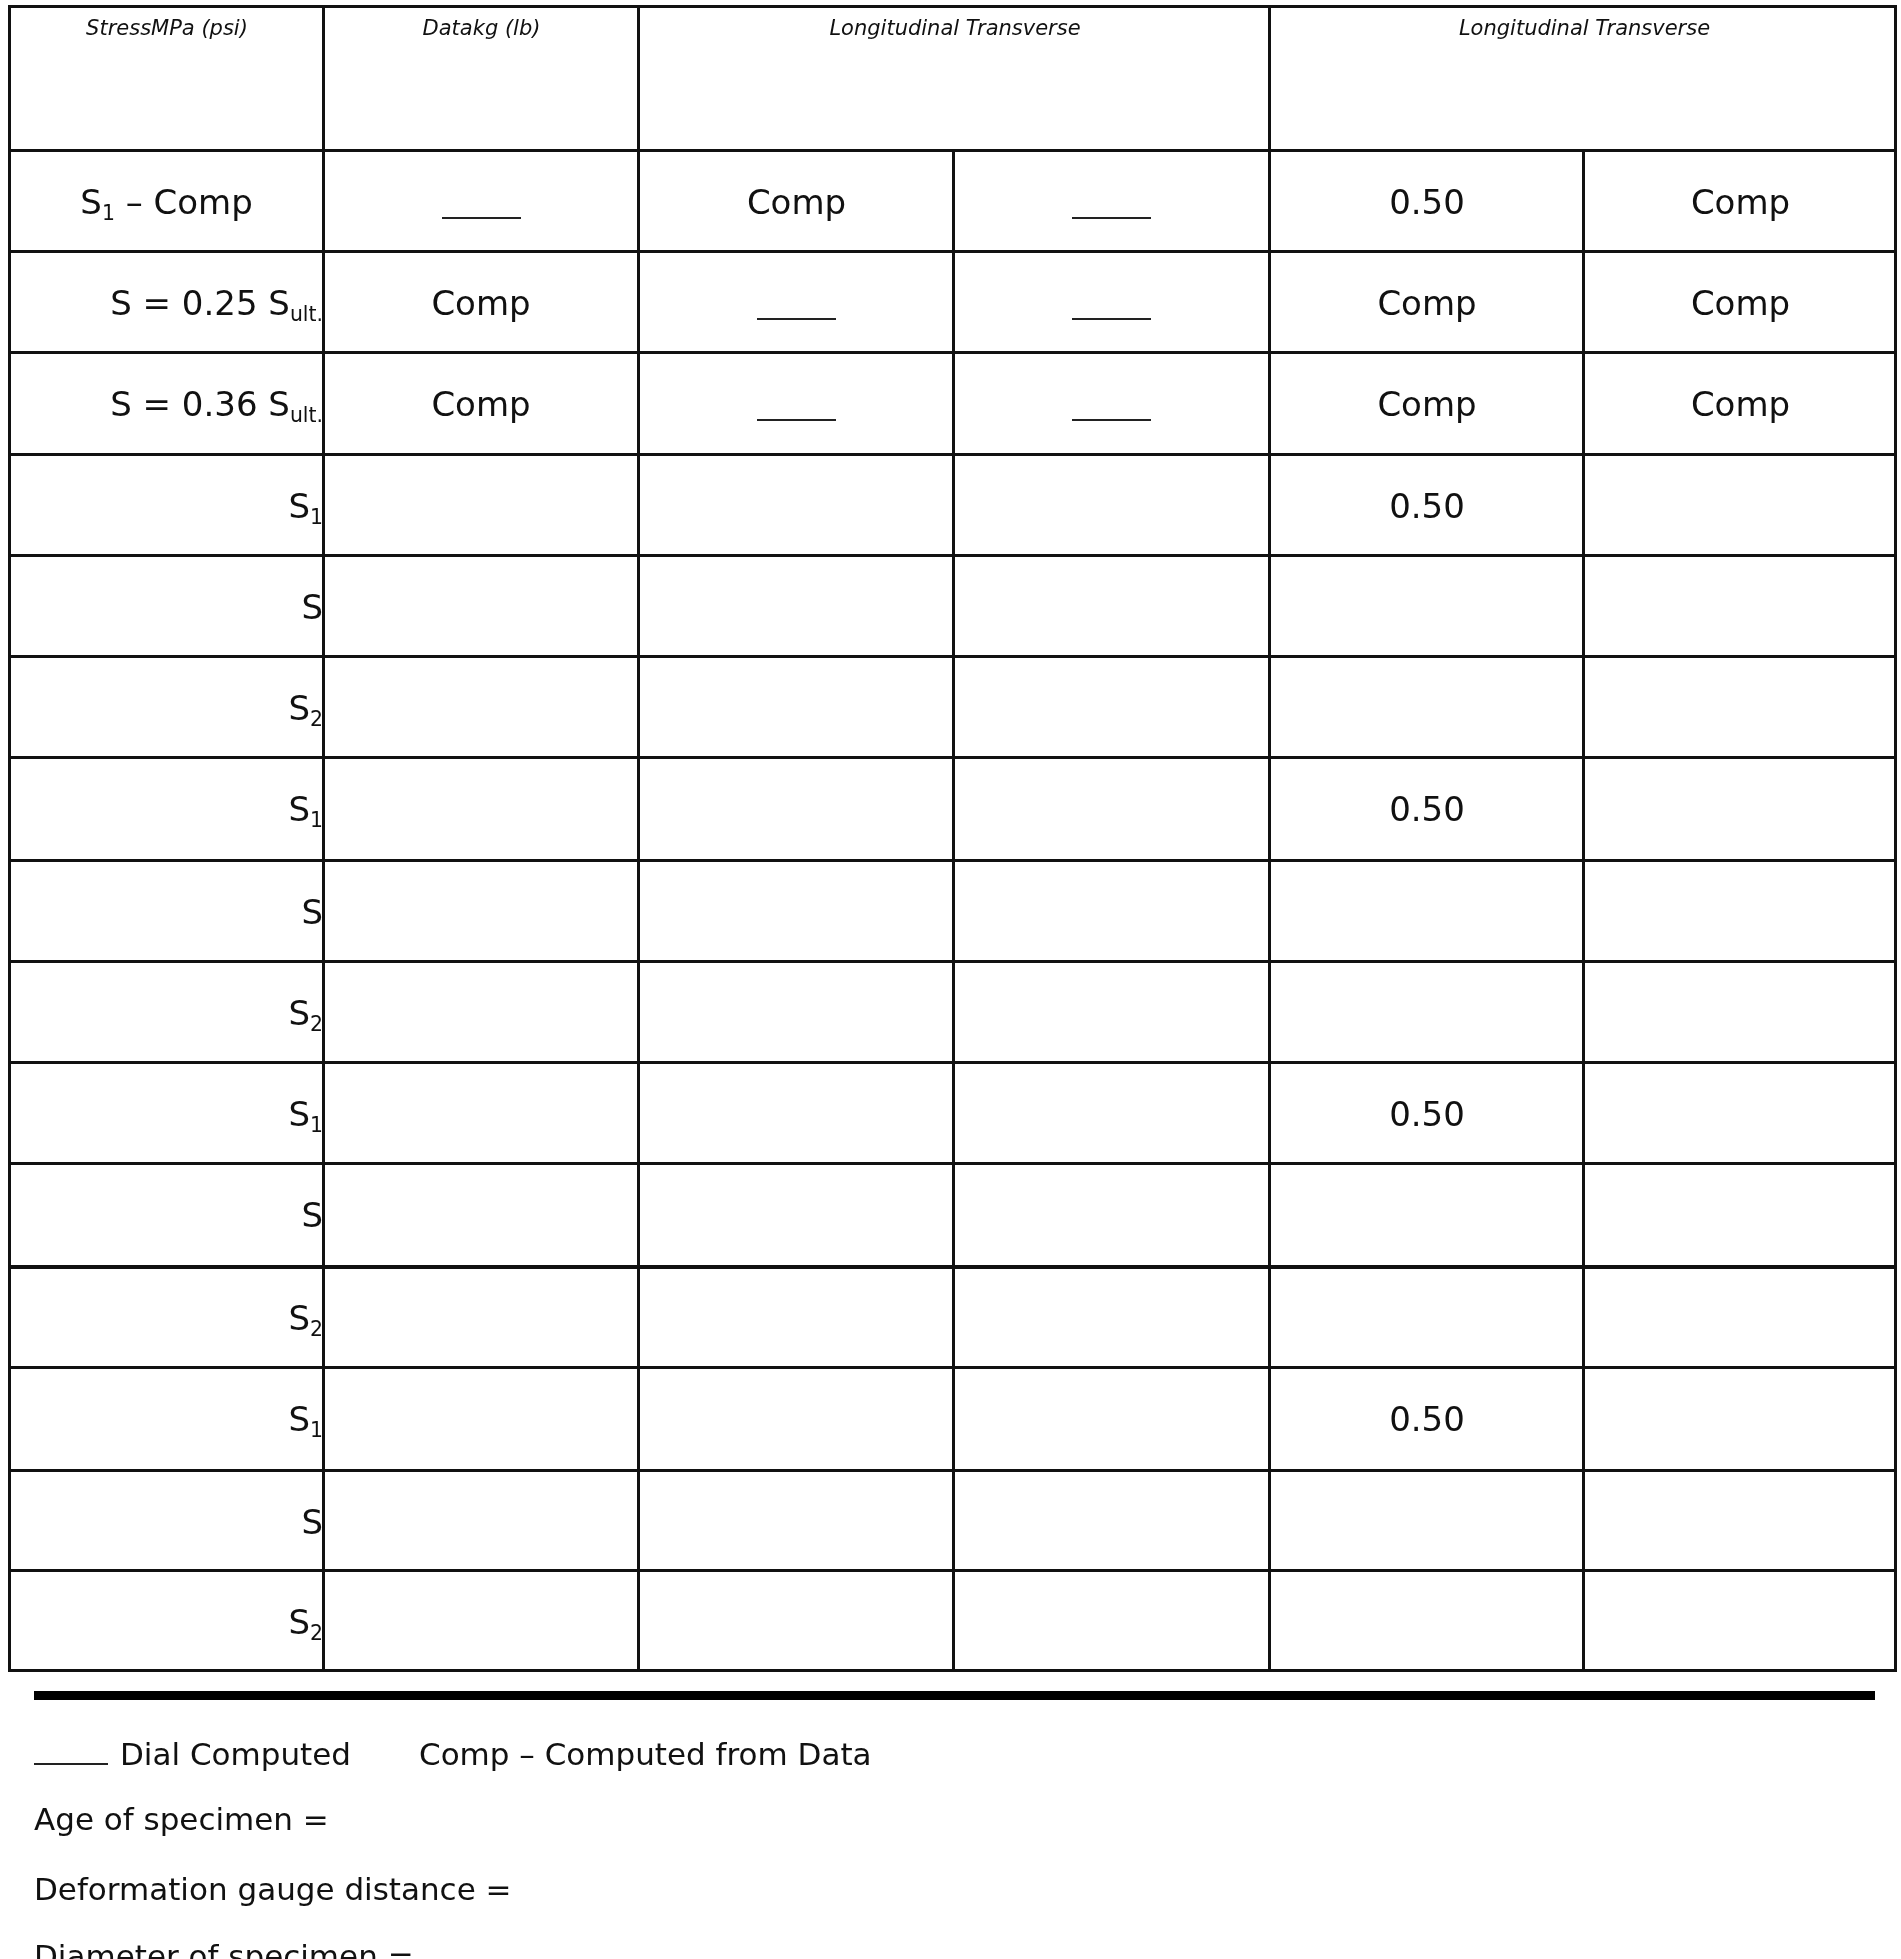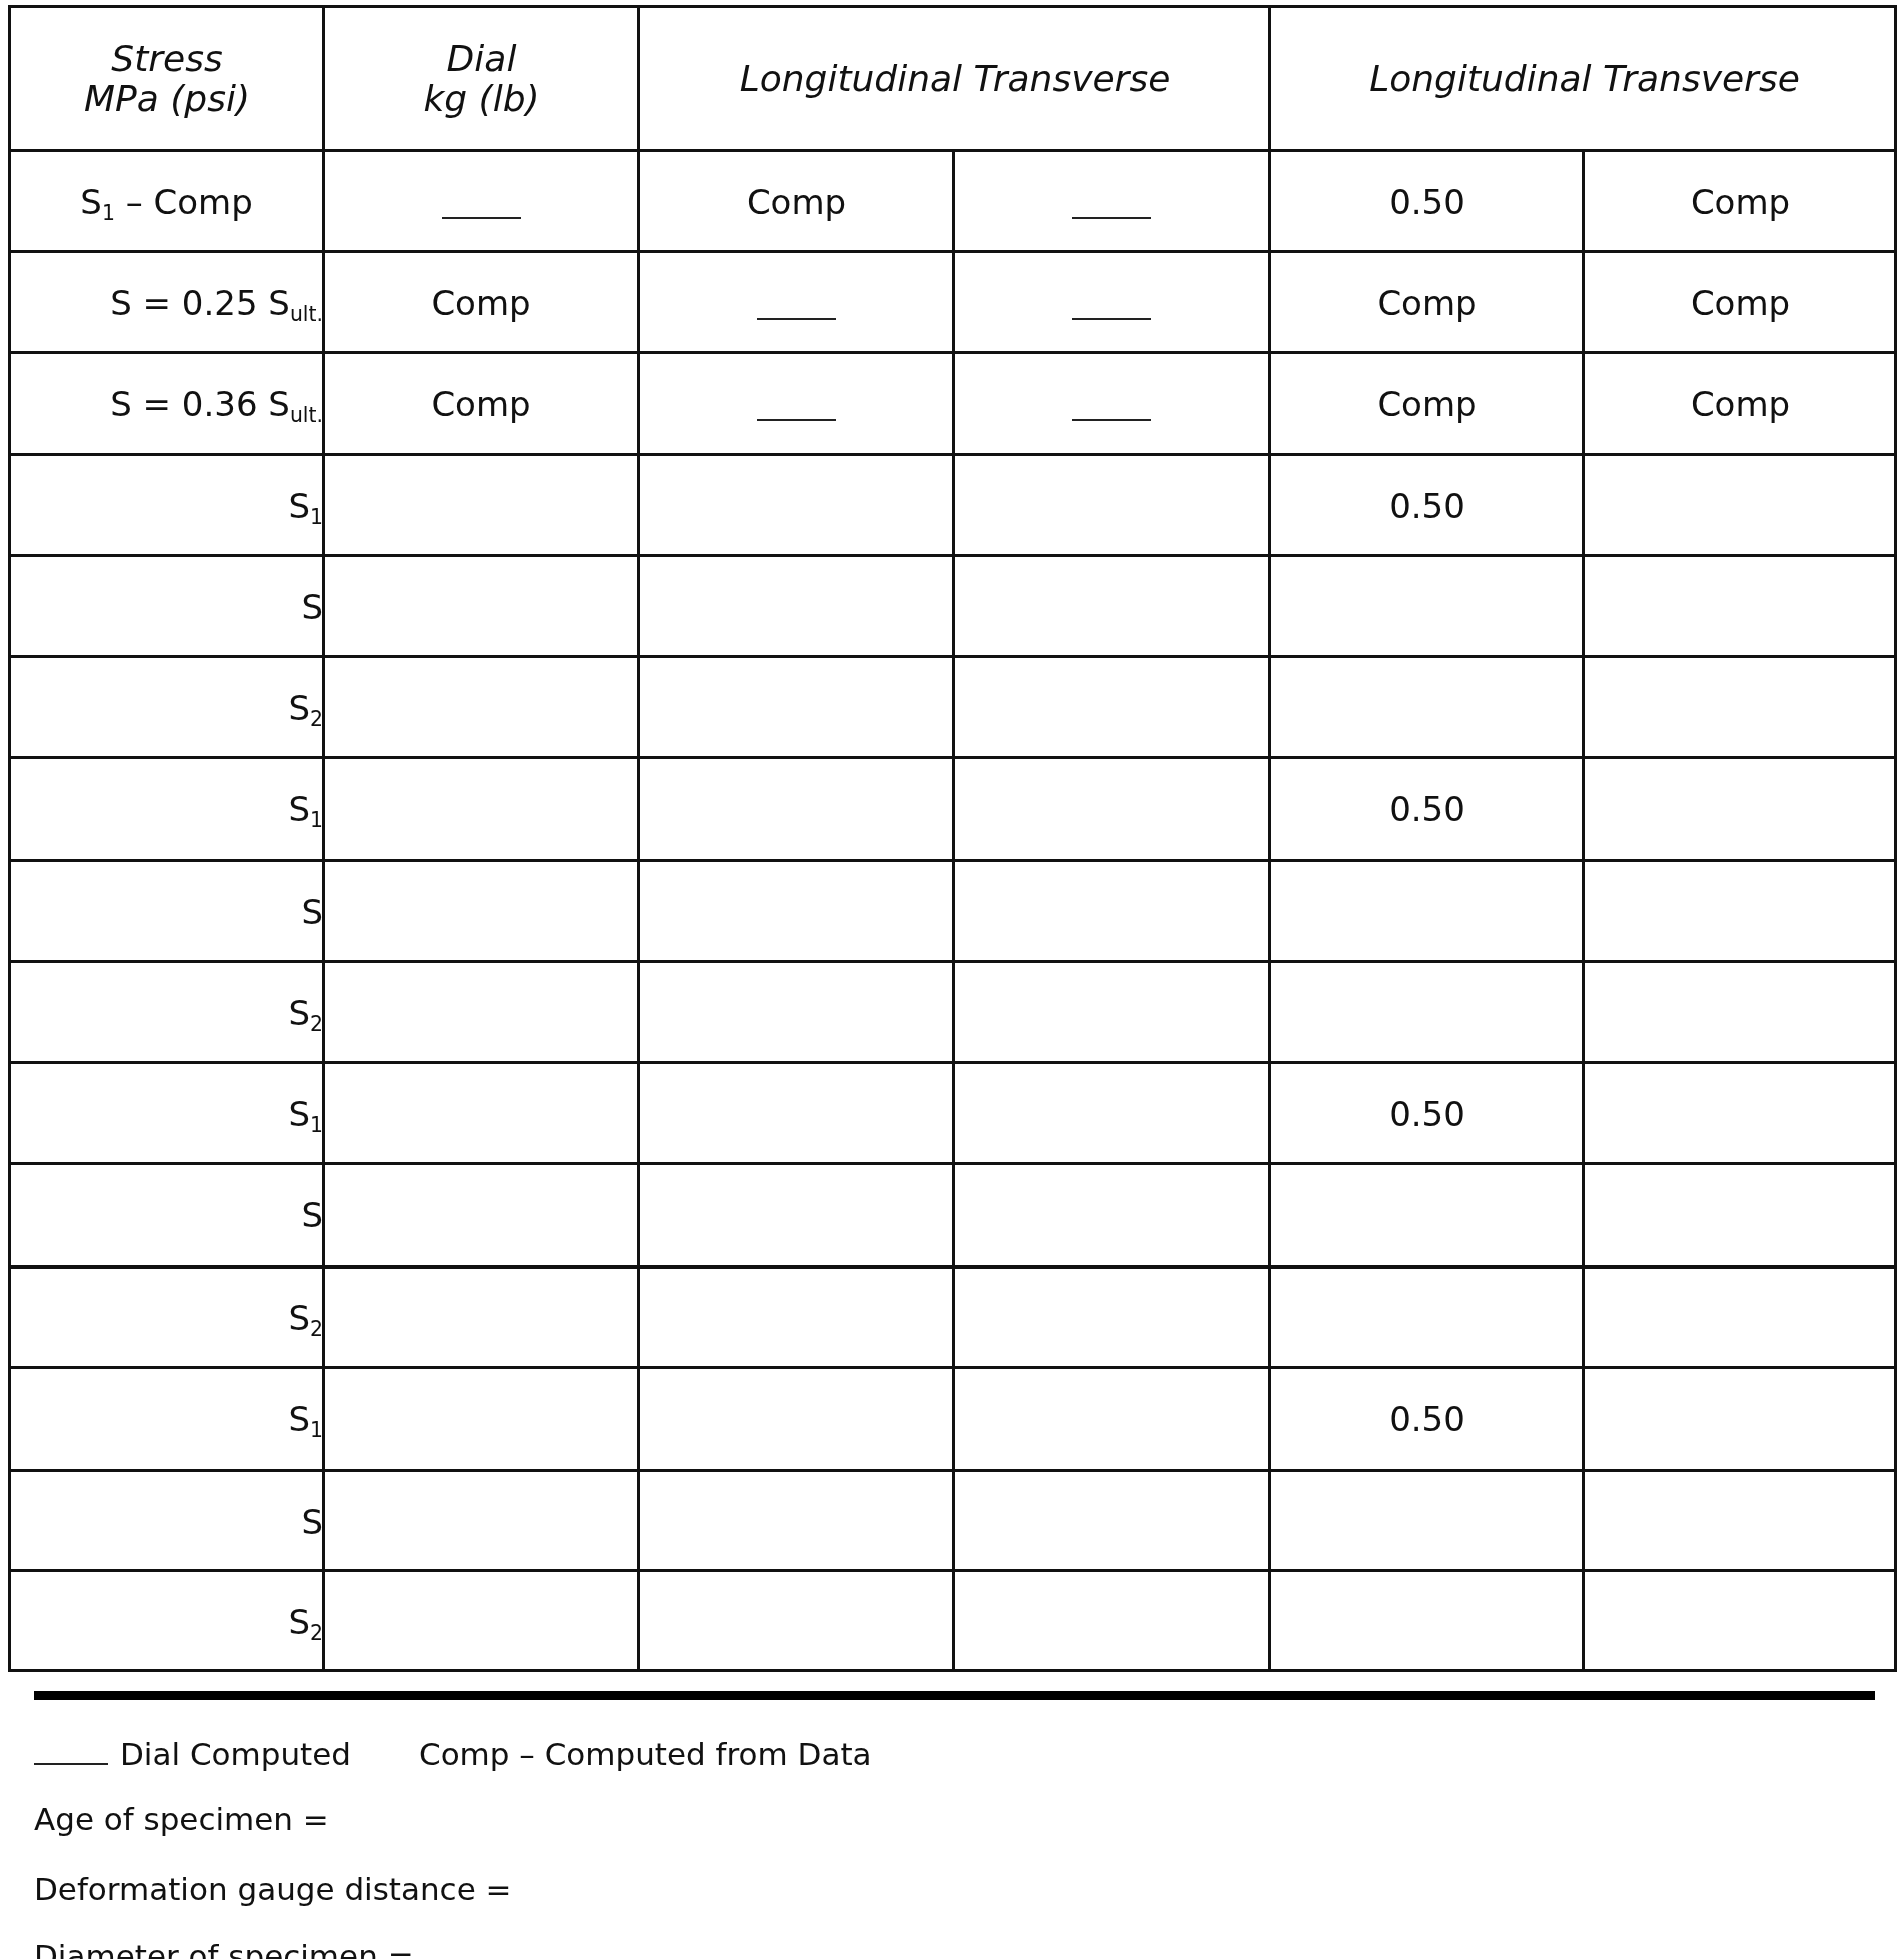--- a/index.html
+++ b/index.html
@@ -3,21 +3,21 @@
 <meta charset="utf-8">
 <style>
   html, body { margin: 0; padding: 0; background: #ffffff; }
   body { width: 1901px; height: 1959px; position: relative; overflow: hidden; color: #111; font-family: "DejaVu Sans", "Liberation Sans", sans-serif; }
   .tbl { position: absolute; left: 8px; top: 5px; width: 1889px; height: 1667px; border: 3px solid #111; box-sizing: border-box; }
   .hline { position: absolute; left: 8px; width: 1889px; height: 3px; background: #111; }
   .hline.thick { height: 4px; }
   .vline { position: absolute; width: 3px; background: #111; }
   .cell { position: absolute; display: flex; align-items: center; justify-content: center; box-sizing: border-box; font-size: 34px; }
   .cell.left { justify-content: flex-end; padding-left: 52px; }
-  .hdr { position: absolute; display: flex; flex-direction: column; align-items: center; justify-content: center; font-style: italic; font-size: 36px; line-height: 40px; box-sizing: border-box; text-align: center; }
+  .hdr { position: absolute; display: flex; flex-direction: row; align-items: flex-start; justify-content: center; font-style: italic; font-size: 21px; line-height: 40px; box-sizing: border-box; text-align: center; }
   .hdr span { display: block; white-space: nowrap; }
   sub { font-size: 60%; vertical-align: -0.3em; line-height: 0; }
   sup { font-size: 60%; vertical-align: 0.6em; line-height: 0; }
   .dash { display: inline-block; width: 79px; height: 2px; background: #222; position: relative; top: 16px; }
   .rule { position: absolute; left: 34px; top: 1691px; width: 1841px; height: 9px; background: #000; }
   .legend { position: absolute; left: 34px; font-size: 31px; white-space: nowrap; }
   .legend .ul { display: inline-block; width: 74px; height: 2px; background: #222; vertical-align: baseline; margin-right: 12px; }
   .legend .gap { display: inline-block; width: 68px; }
 </style>
 </head>
@@ -45,21 +45,21 @@
     <div class="vline" style="left: 1268px; top: 5px; height: 1667px;"></div>
     <div class="vline" style="left: 952px; top: 150px; height: 1521px;"></div>
     <div class="vline" style="left: 1582px; top: 150px; height: 1521px;"></div>
   </div>
 
 <div class="hdr" style="left:11px; top:8px; width:312px; height:142px;">
   <span>Stress</span>
   <span>MPa (psi)</span>
 </div>
 <div class="hdr" style="left:326px; top:8px; width:311px; height:142px;">
-  <span>Dial</span>
+  <span>Data</span>
   <span>kg (lb)</span>
 </div>
 <div class="hdr" style="left:641px; top:8px; width:628px; height:142px;">
   <span>Longitudinal Transverse</span>
 </div>
 <div class="hdr" style="left:1272px; top:8px; width:625px; height:142px;">
   <span>Longitudinal Transverse</span>
 </div>
 
 <div id="body-rows">

